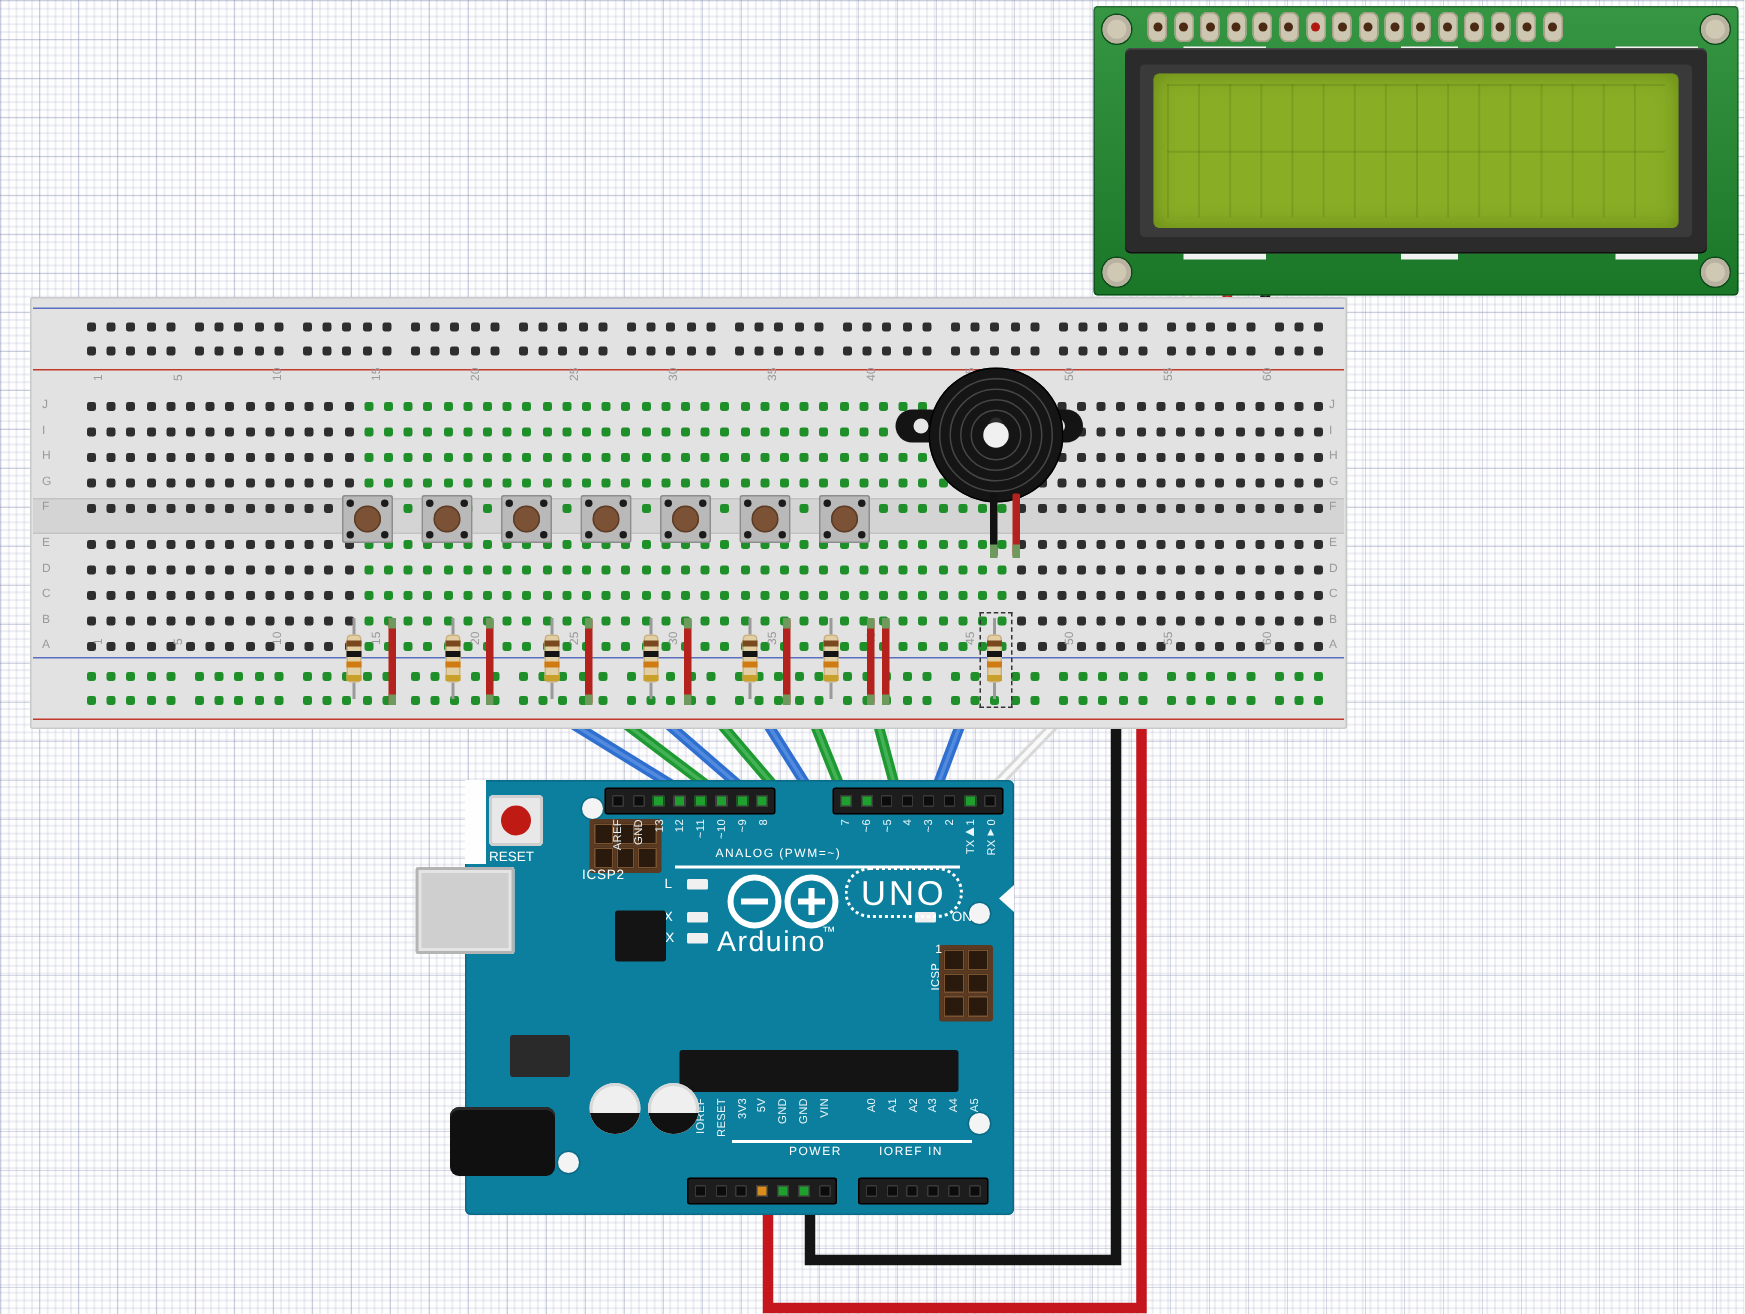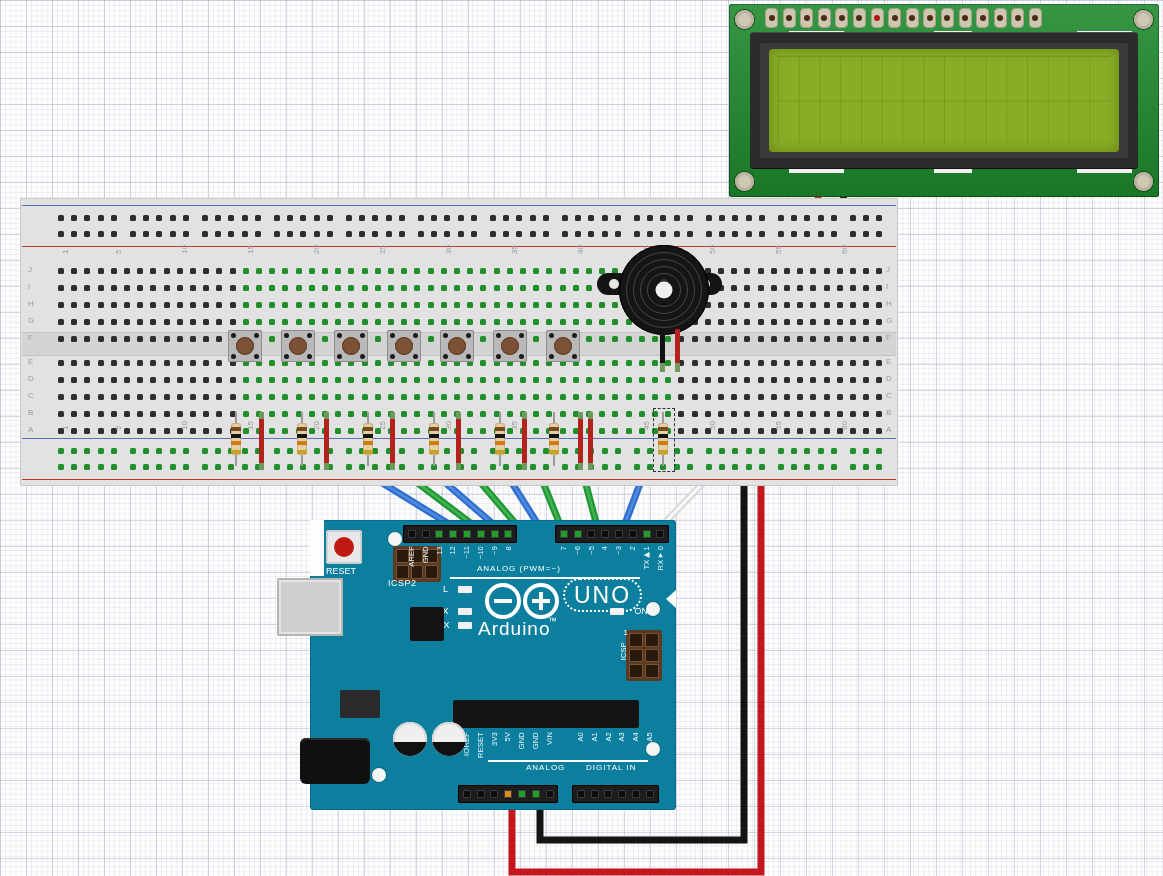--- a/index.html
+++ b/index.html
@@ -1503,23 +1503,23 @@
       </div>
     <div id="analog-labels">
         <div class="pin-lbl" style="left: 266px; top: 212px;">A0</div>
         <div class="pin-lbl" style="left: 279.8px; top: 212px;">A1</div>
         <div class="pin-lbl" style="left: 293.6px; top: 212px;">A2</div>
         <div class="pin-lbl" style="left: 307.4px; top: 212px;">A3</div>
         <div class="pin-lbl" style="left: 321.2px; top: 212px;">A4</div>
         <div class="pin-lbl" style="left: 335px; top: 212px;">A5</div>
       </div>
     <div class="sec-bar" style="left:178px;top:240px;width:108px;"></div>
-    <div class="sec-lbl" style="left:216px;top:243px;font-size:8px;">ANALOG</div>
+    <div class="sec-lbl" style="left:216px;top:243px;font-size:8px;">POWER</div>
     <div class="sec-bar" style="left:262px;top:240px;width:76px;"></div>
-    <div class="sec-lbl" style="left:276px;top:243px;font-size:8px;">DIGITAL IN</div>
+    <div class="sec-lbl" style="left:276px;top:243px;font-size:8px;">IOREF IN</div>
 
     <div class="led" style="left:148px;top:66px;"></div>
     <div class="small-lbl" style="left:133px;top:64px;">L</div>
     <div class="led" style="left:148px;top:88px;"></div>
     <div class="small-lbl" style="left:127px;top:86px;">TX</div>
     <div class="led" style="left:148px;top:102px;"></div>
     <div class="small-lbl" style="left:127px;top:100px;">RX</div>
     <div class="led" style="right:52px;top:88px;"></div>
     <div class="small-lbl" style="right:28px;top:86px;">ON</div>
 

